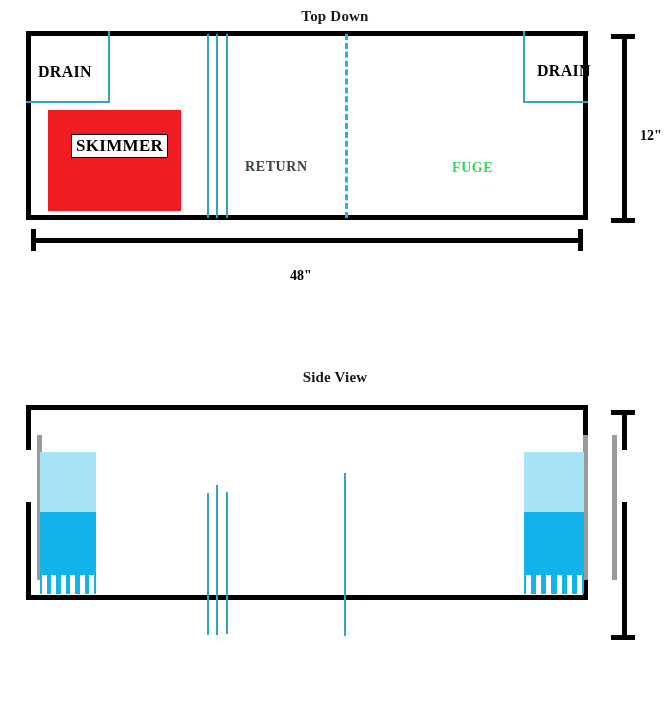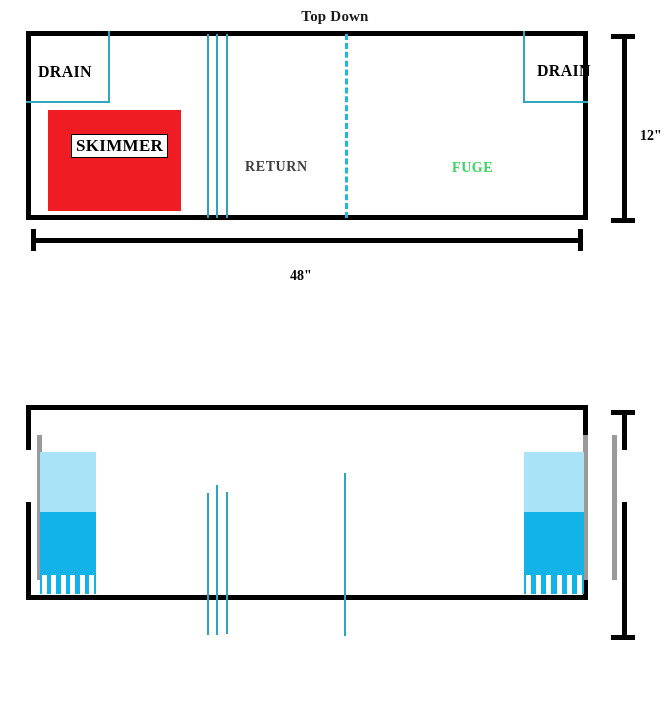--- a/index.html
+++ b/index.html
@@ -295,20 +295,21 @@
     <div class="dim-text" id="td-dim-text">48"</div>
 
     <div class="dim-v" id="td-vdim-bar"></div>
     <div class="dim-cap-h" id="td-vdim-cap-t"></div>
     <div class="dim-cap-h" id="td-vdim-cap-b"></div>
     <div class="dim-text" id="td-vdim-text">12"</div>
   </div>
 
   <div class="abs" id="side-view">
 
+    <div class="view-title" id="side-title">Side View</div>
 
     <div class="tank" id="side-tank"></div>
 
     <div id="watermark">Pro and more for less !</div>
     <div id="watermark-mask-a"></div>
     <div id="watermark-mask-b"></div>
     <div id="watermark-mask-c"></div>
 
     <div class="seam" id="seam-left"></div>
     <div class="seam" id="seam-right"></div>

